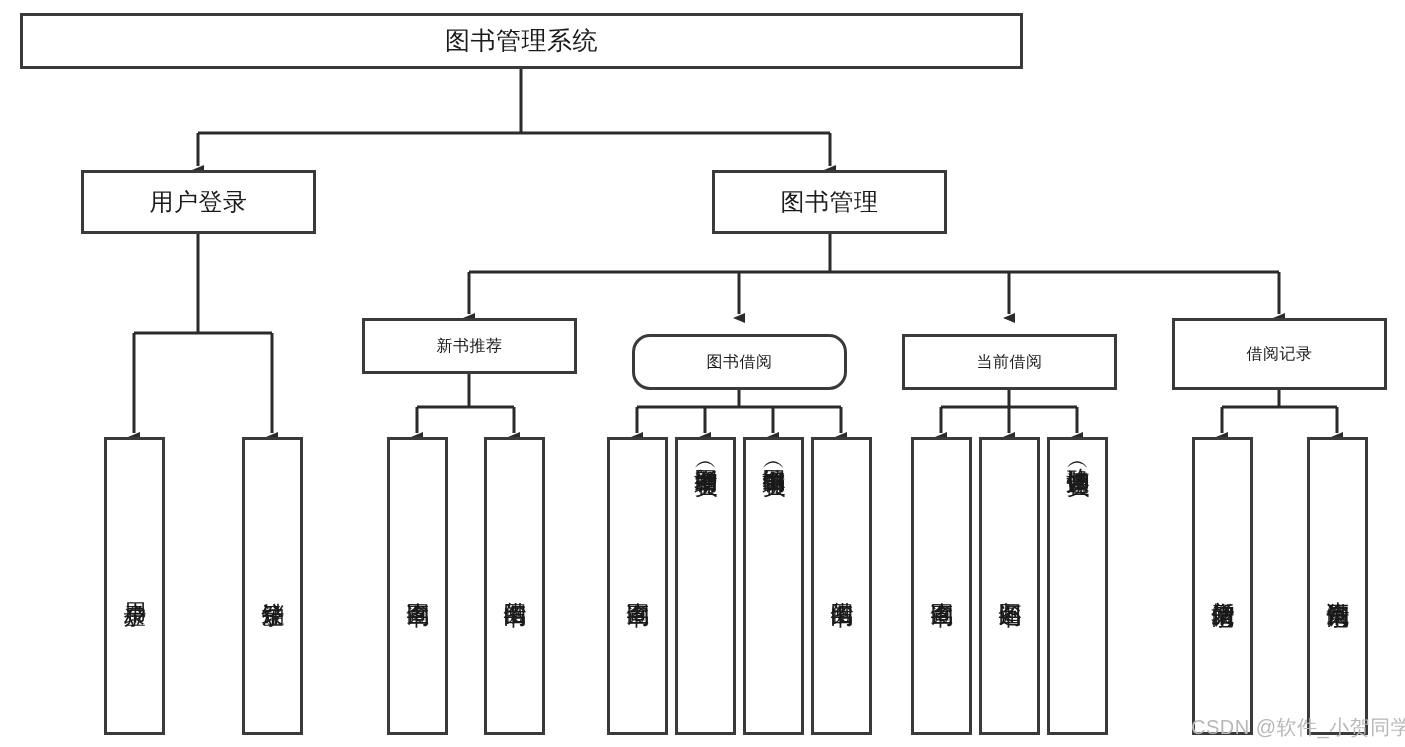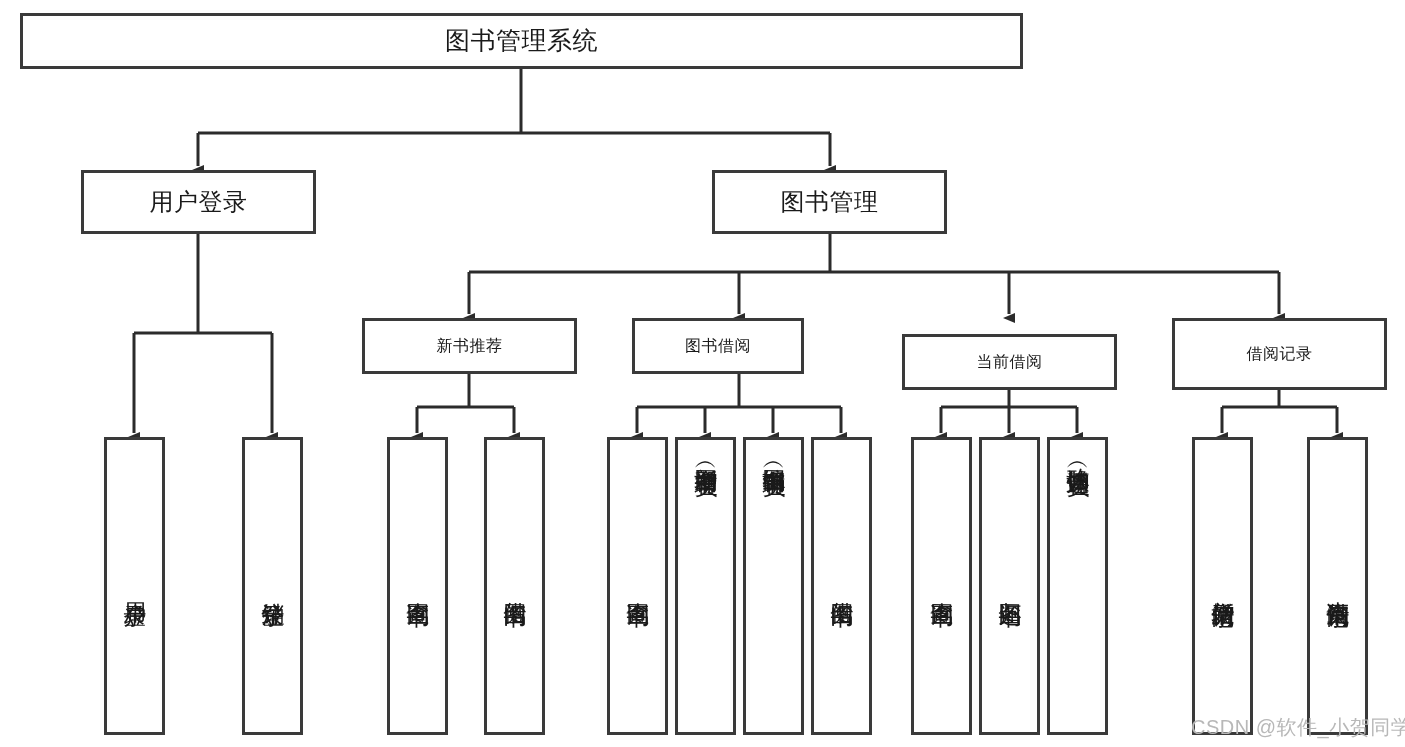--- a/index.html
+++ b/index.html
@@ -135,21 +135,21 @@
   <div class="node lvl2" style="left:81px; top:170px; width:235px; height:64px;">
     <span class="label">用户登录</span>
   </div>
   <div class="node lvl2" style="left:712px; top:170px; width:235px; height:64px;">
     <span class="label">图书管理</span>
   </div>
 
   <div class="node lvl3" style="left:362px; top:318px; width:215px; height:56px;">
     <span class="label">新书推荐</span>
   </div>
-  <div class="node lvl3" style="left:632px; top:318px; width:172px; height:56px;">
+  <div class="node lvl3" style="left:632px; top:334px; width:215px; height:56px;border-radius:18px;">
     <span class="label">图书借阅</span>
   </div>
   <div class="node lvl3" style="left:902px; top:318px; width:215px; height:56px;margin-top:16px;">
     <span class="label">当前借阅</span>
   </div>
   <div class="node lvl3" style="left:1172px; top:318px; width:215px; height:72px;">
     <span class="label">借阅记录</span>
   </div>
 
   <div class="node leaf center-v" style="left:104px; top:437px; width:61px; height:298px;">

